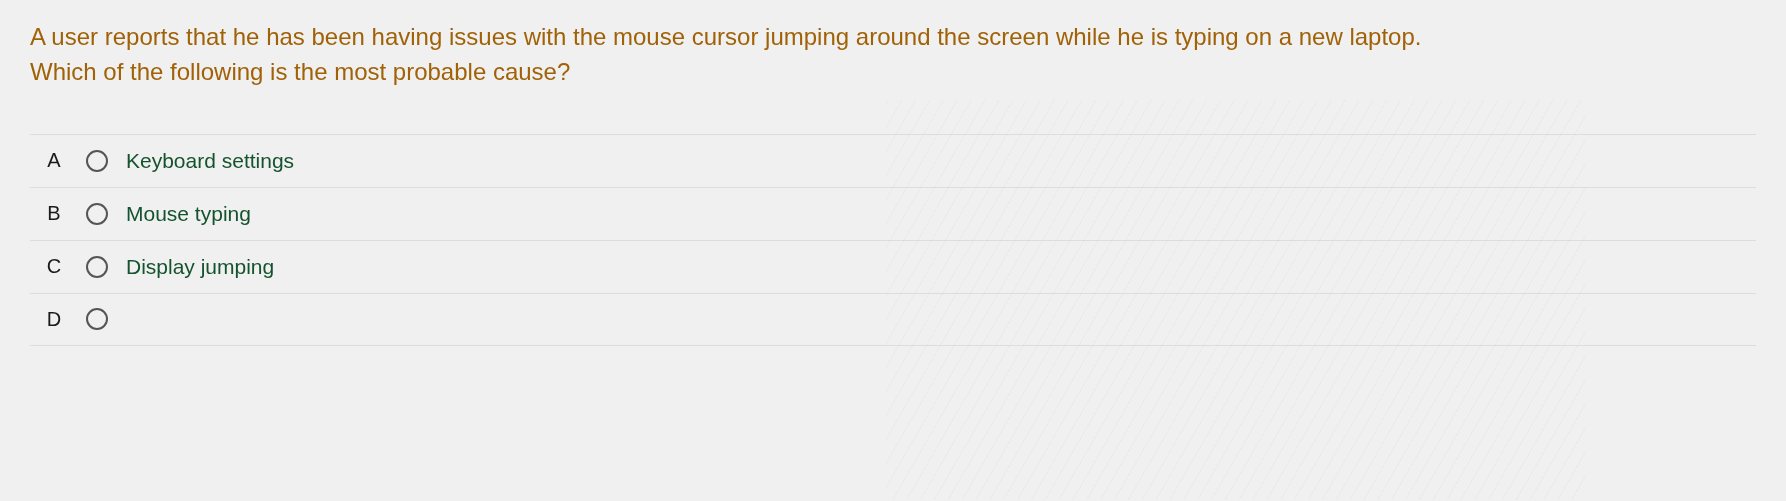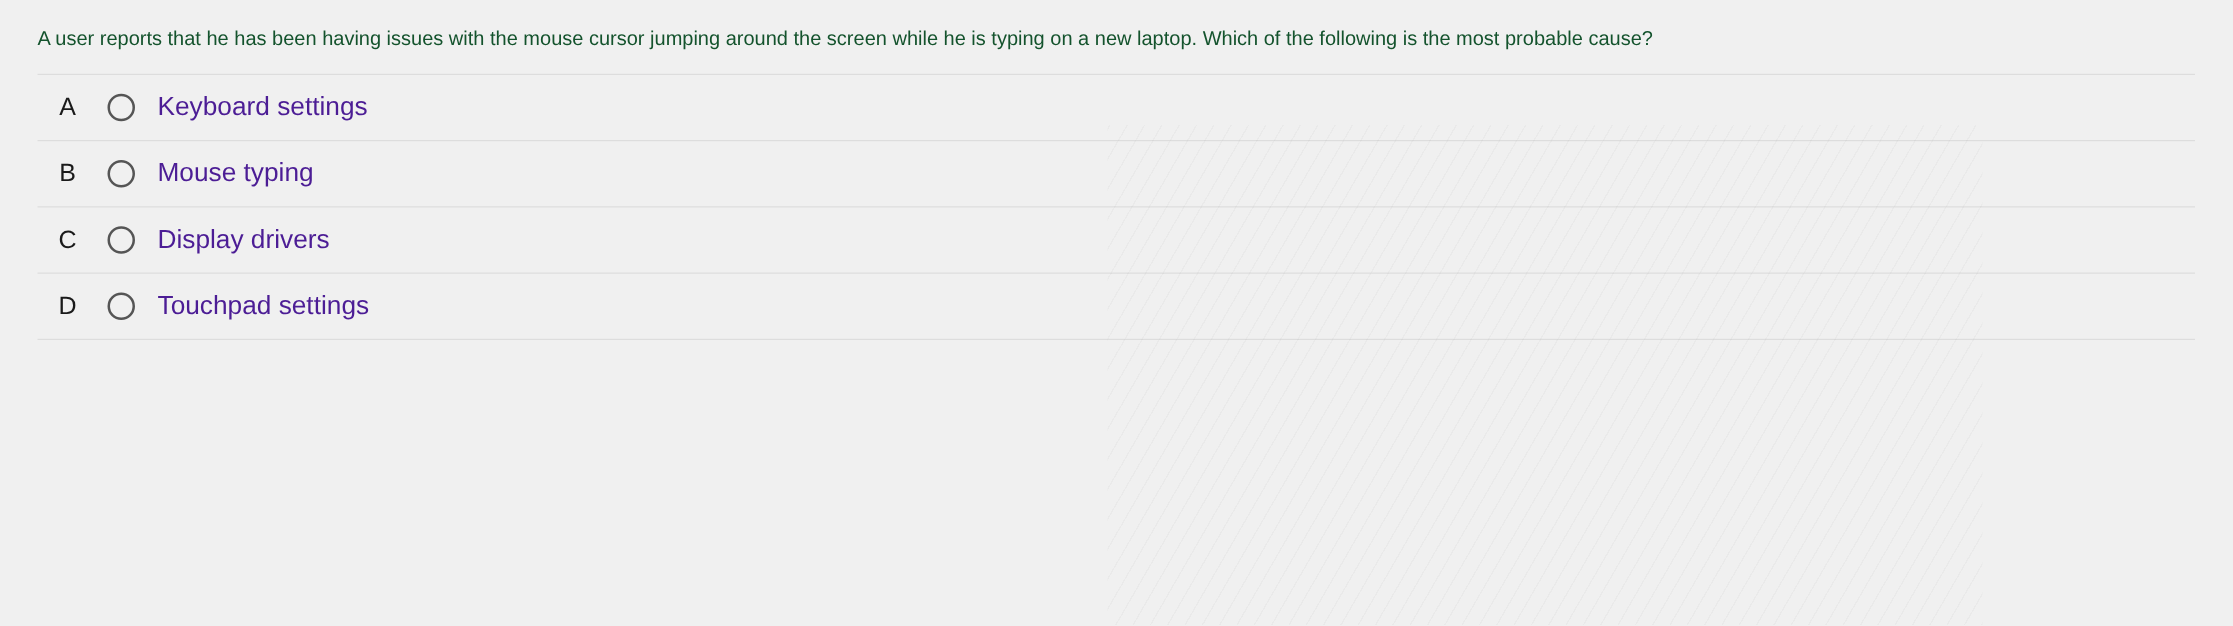--- a/index.html
+++ b/index.html
@@ -19,26 +19,26 @@
 
     .page-container {
       width: 100%;
       height: 100%;
       background-color: #f0f0f0;
       padding: 20px 30px;
       position: relative;
     }
 
     .question-text {
-      font-size: 16px;
+      font-size: 24px;
       line-height: 1.45;
       font-weight: 400;
-      margin-bottom: 16px;
+      margin-bottom: 44px;
       max-width: 1400px;
-      color: #14532d;
+      color: #a16207;
     }
 
     .options-container {
       display: flex;
       flex-direction: column;
       gap: 0px;
     }
 
     .option-row {
       display: flex;
@@ -70,21 +70,21 @@
       background: transparent;
       flex-shrink: 0;
       display: flex;
       align-items: center;
       justify-content: center;
     }
 
     .option-label {
       font-size: 21px;
       font-weight: 400;
-      color: #4c1d95;
+      color: #14532d;
     }
 
     
     .watermark {
       position: absolute;
       right: 200px;
       top: 100px;
       width: 700px;
       height: 400px;
       opacity: 0.06;
@@ -117,23 +117,22 @@
 
     <div class="option-row">
       <span class="option-letter">B</span>
       <div class="option-radio"></div>
       <span class="option-label">Mouse typing</span>
     </div>
 
     <div class="option-row">
       <span class="option-letter">C</span>
       <div class="option-radio"></div>
-      <span class="option-label">Display drivers</span>
+      <span class="option-label">Display jumping</span>
     </div>
 
     <div class="option-row">
       <span class="option-letter">D</span>
       <div class="option-radio"></div>
-      <span class="option-label">Touchpad settings</span>
     </div>
 
   </div>
 </div>
 
 </body></html>

